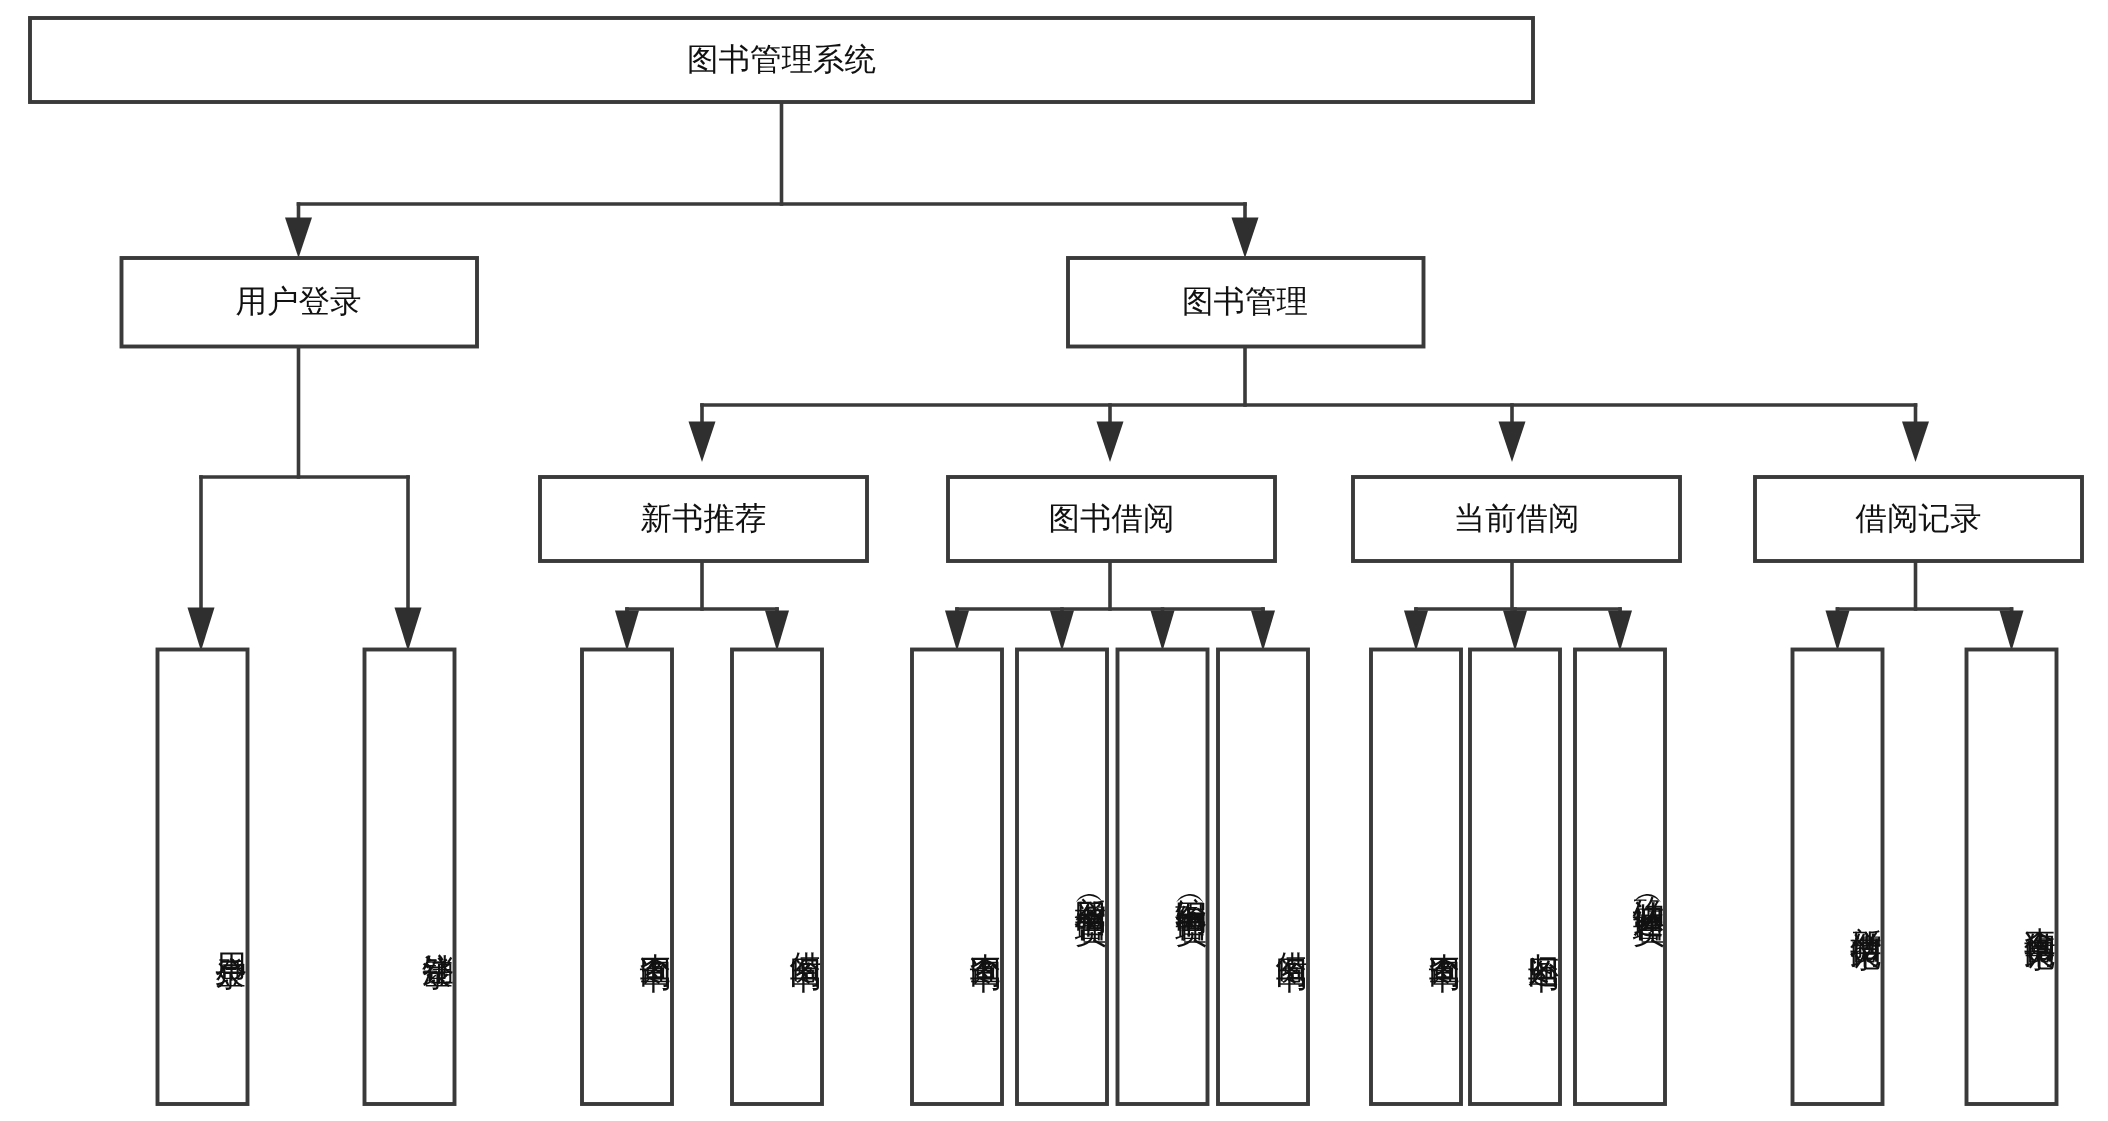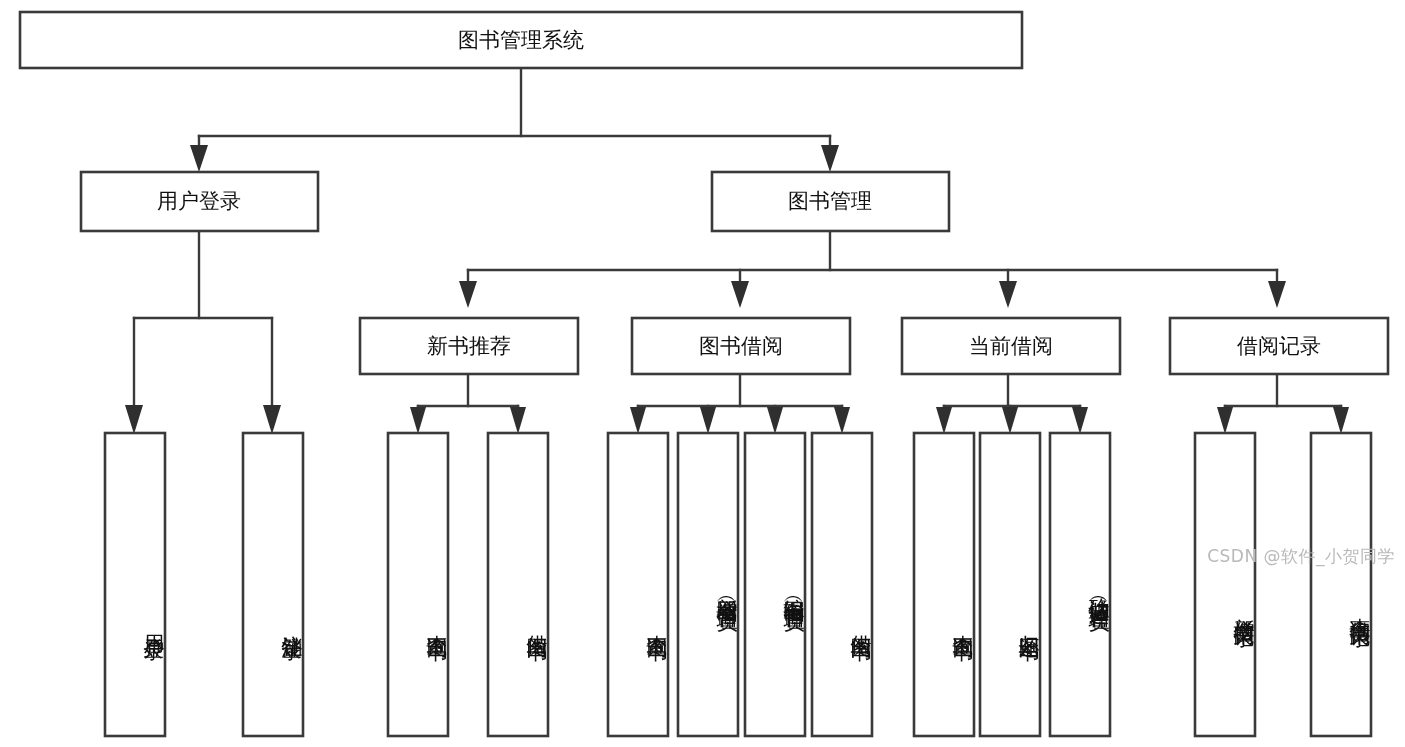--- a/index.html
+++ b/index.html
@@ -205,15 +205,14 @@
   <div class="leaf-label-wrap" style="left:745px; top:443px; width:60px; height:293px;">编辑图书（管理员）</div>
   <div class="leaf-label-wrap" style="left:812px; top:508px; width:60px; height:228px;">借阅图书</div>
 
   <div class="leaf-label-wrap" style="left:914px; top:508px; width:60px; height:228px;">查询图书</div>
   <div class="leaf-label-wrap" style="left:980px; top:508px; width:60px; height:228px;">归还图书</div>
   <div class="leaf-label-wrap" style="left:1050px; top:443px; width:60px; height:293px;">确认归还（管理员）</div>
 
   <div class="leaf-label-wrap" style="left:1195px; top:478px; width:60px; height:258px;">新增借阅记录</div>
   <div class="leaf-label-wrap" style="left:1311px; top:478px; width:60px; height:258px;">查询借阅记录</div>
 
-  <div class="watermark">CSDN @软件_小贺同学</div>
 
 </div>
 
 </body></html>

